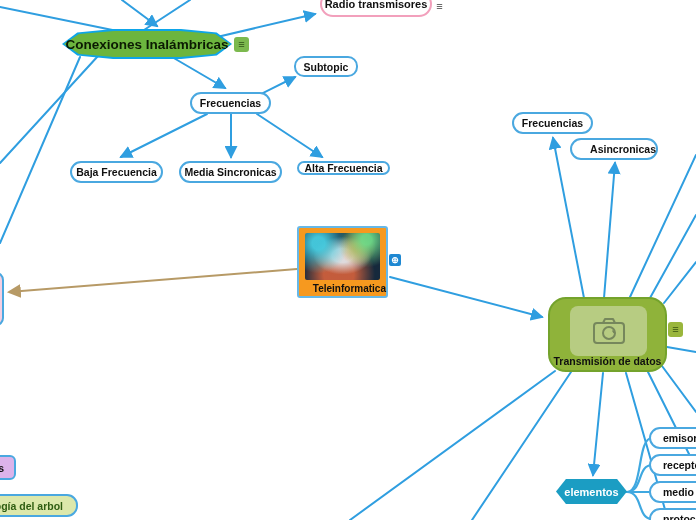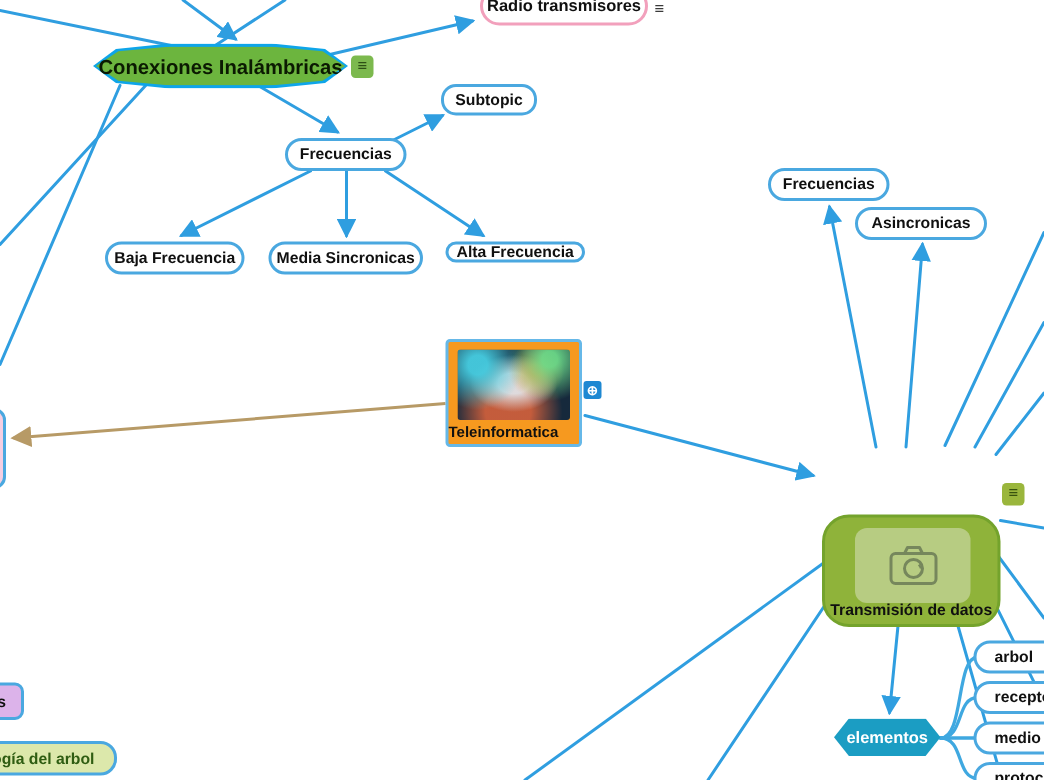--- a/index.html
+++ b/index.html
@@ -15,21 +15,21 @@
     font-weight:bold;font-size:11px;color:#101010;white-space:nowrap;
   }
   
   .n-radio{left:320px;top:-9px;width:112px;height:26px;border-color:#f2a0bc;border-radius:13px;}
   .n-subtopic{left:294px;top:56px;width:64px;height:21px;font-size:10.5px;border-radius:10px;text-align:right;}
   .n-frecuencias{left:190px;top:92px;width:81px;height:22px;font-size:10.5px;}
   .n-baja{left:70px;top:161px;width:93px;height:22px;font-size:10.5px;}
   .n-media{left:179px;top:161px;width:103px;height:22px;font-size:10.5px;}
   .n-alta{left:297px;top:161px;width:93px;height:14px;font-size:10.5px;}
   .n-sincronicas{left:512px;top:112px;width:81px;height:22px;font-size:10.5px;}
-  .n-asincronicas{left:570px;top:138px;width:88px;height:22px;font-size:10.5px;}
+  .n-asincronicas{left:570px;top:138px;width:88px;height:22px;font-size:10.5px;justify-content:flex-end;}
   .n-emisor{left:649px;top:427px;width:85px;height:22px;justify-content:flex-start;padding-left:12px;font-size:10.5px;}
   .n-receptor{left:649px;top:454px;width:85px;height:22px;justify-content:flex-start;padding-left:12px;font-size:10.5px;}
   .n-medio{left:649px;top:481px;width:85px;height:22px;justify-content:flex-start;padding-left:12px;font-size:10.5px;}
   .n-protocolo{left:649px;top:508px;width:85px;height:22px;justify-content:flex-start;padding-left:12px;font-size:10.5px;}
   
   .n-purple{left:-50px;top:455px;width:66px;height:25px;background:#dcb3ea;border-radius:6px;justify-content:flex-end;padding-right:10px;font-size:10.5px;}
   .n-topologia{left:-62px;top:494px;width:140px;height:23px;background:#dce8ab;border-radius:11px;justify-content:flex-end;padding-right:13px;color:#2f5d12;font-size:10.5px;}
   .n-sliver{left:-60px;top:272px;width:64px;height:54px;background:#f5cfe2;border-radius:8px;}
   
   .n-conexiones{
@@ -61,32 +61,32 @@
     position:absolute;left:6px;top:5px;right:6px;height:47px;border-radius:2px;
     background:
       radial-gradient(circle at 18% 22%, rgba(70,205,225,.95) 0 9%, rgba(70,205,225,0) 42%),
       radial-gradient(circle at 82% 14%, rgba(110,225,140,.9) 0 7%, rgba(110,225,140,0) 38%),
       radial-gradient(circle at 70% 30%, rgba(240,150,60,.8) 0 6%, rgba(240,150,60,0) 30%),
       radial-gradient(ellipse at 50% 48%, rgba(225,232,238,.9) 0 20%, rgba(225,232,238,0) 55%),
       radial-gradient(ellipse at 45% 88%, rgba(205,95,60,.95) 0 26%, rgba(205,95,60,0) 62%),
       #16293c;
   }
   .tele-label{
-    position:absolute;left:0;right:0;bottom:2px;text-align:left;
+    position:absolute;left:0;right:0;bottom:2px;text-align:right;
     font-weight:bold;font-size:10px;color:#101010;
   }
   .link-badge{
     position:absolute;left:389px;top:254px;width:12px;height:12px;border-radius:2px;
     background:#1e88d2;color:#fff;font-size:9px;font-weight:bold;
     display:flex;align-items:center;justify-content:center;line-height:1;
   }
   
   .n-trans{
     left:548px;top:297px;width:119px;height:75px;position:absolute;box-sizing:border-box;
-    background:#8fb33a;border:2px solid #74a32c;border-radius:18px;margin-top:46px;
+    background:#8fb33a;border:2px solid #74a32c;border-radius:18px;
   }
   .trans-placeholder{
     position:absolute;left:20px;top:7px;width:77px;height:50px;border-radius:8px;
     background:#b7cc82;display:flex;align-items:center;justify-content:center;
   }
   .trans-label{
     position:absolute;left:0;right:0;bottom:3px;text-align:center;
     font-weight:bold;font-size:10.5px;color:#101010;
   }
   
@@ -204,21 +204,21 @@
       </svg>
     </div>
     <div class="trans-label">Transmisión de datos</div>
   </div>
   <div class="menu-badge mb-trans">≡</div>
 
   <div class="n-elementos">
     <span>elementos</span>
   </div>
   <div class="node n-emisor">
-    <span>arbol</span>
+    <span>emisor</span>
   </div>
   <div class="node n-receptor">
     <span>receptor</span>
   </div>
   <div class="node n-medio">
     <span>medio</span>
   </div>
   <div class="node n-protocolo">
     <span>protocolo</span>
   </div>

